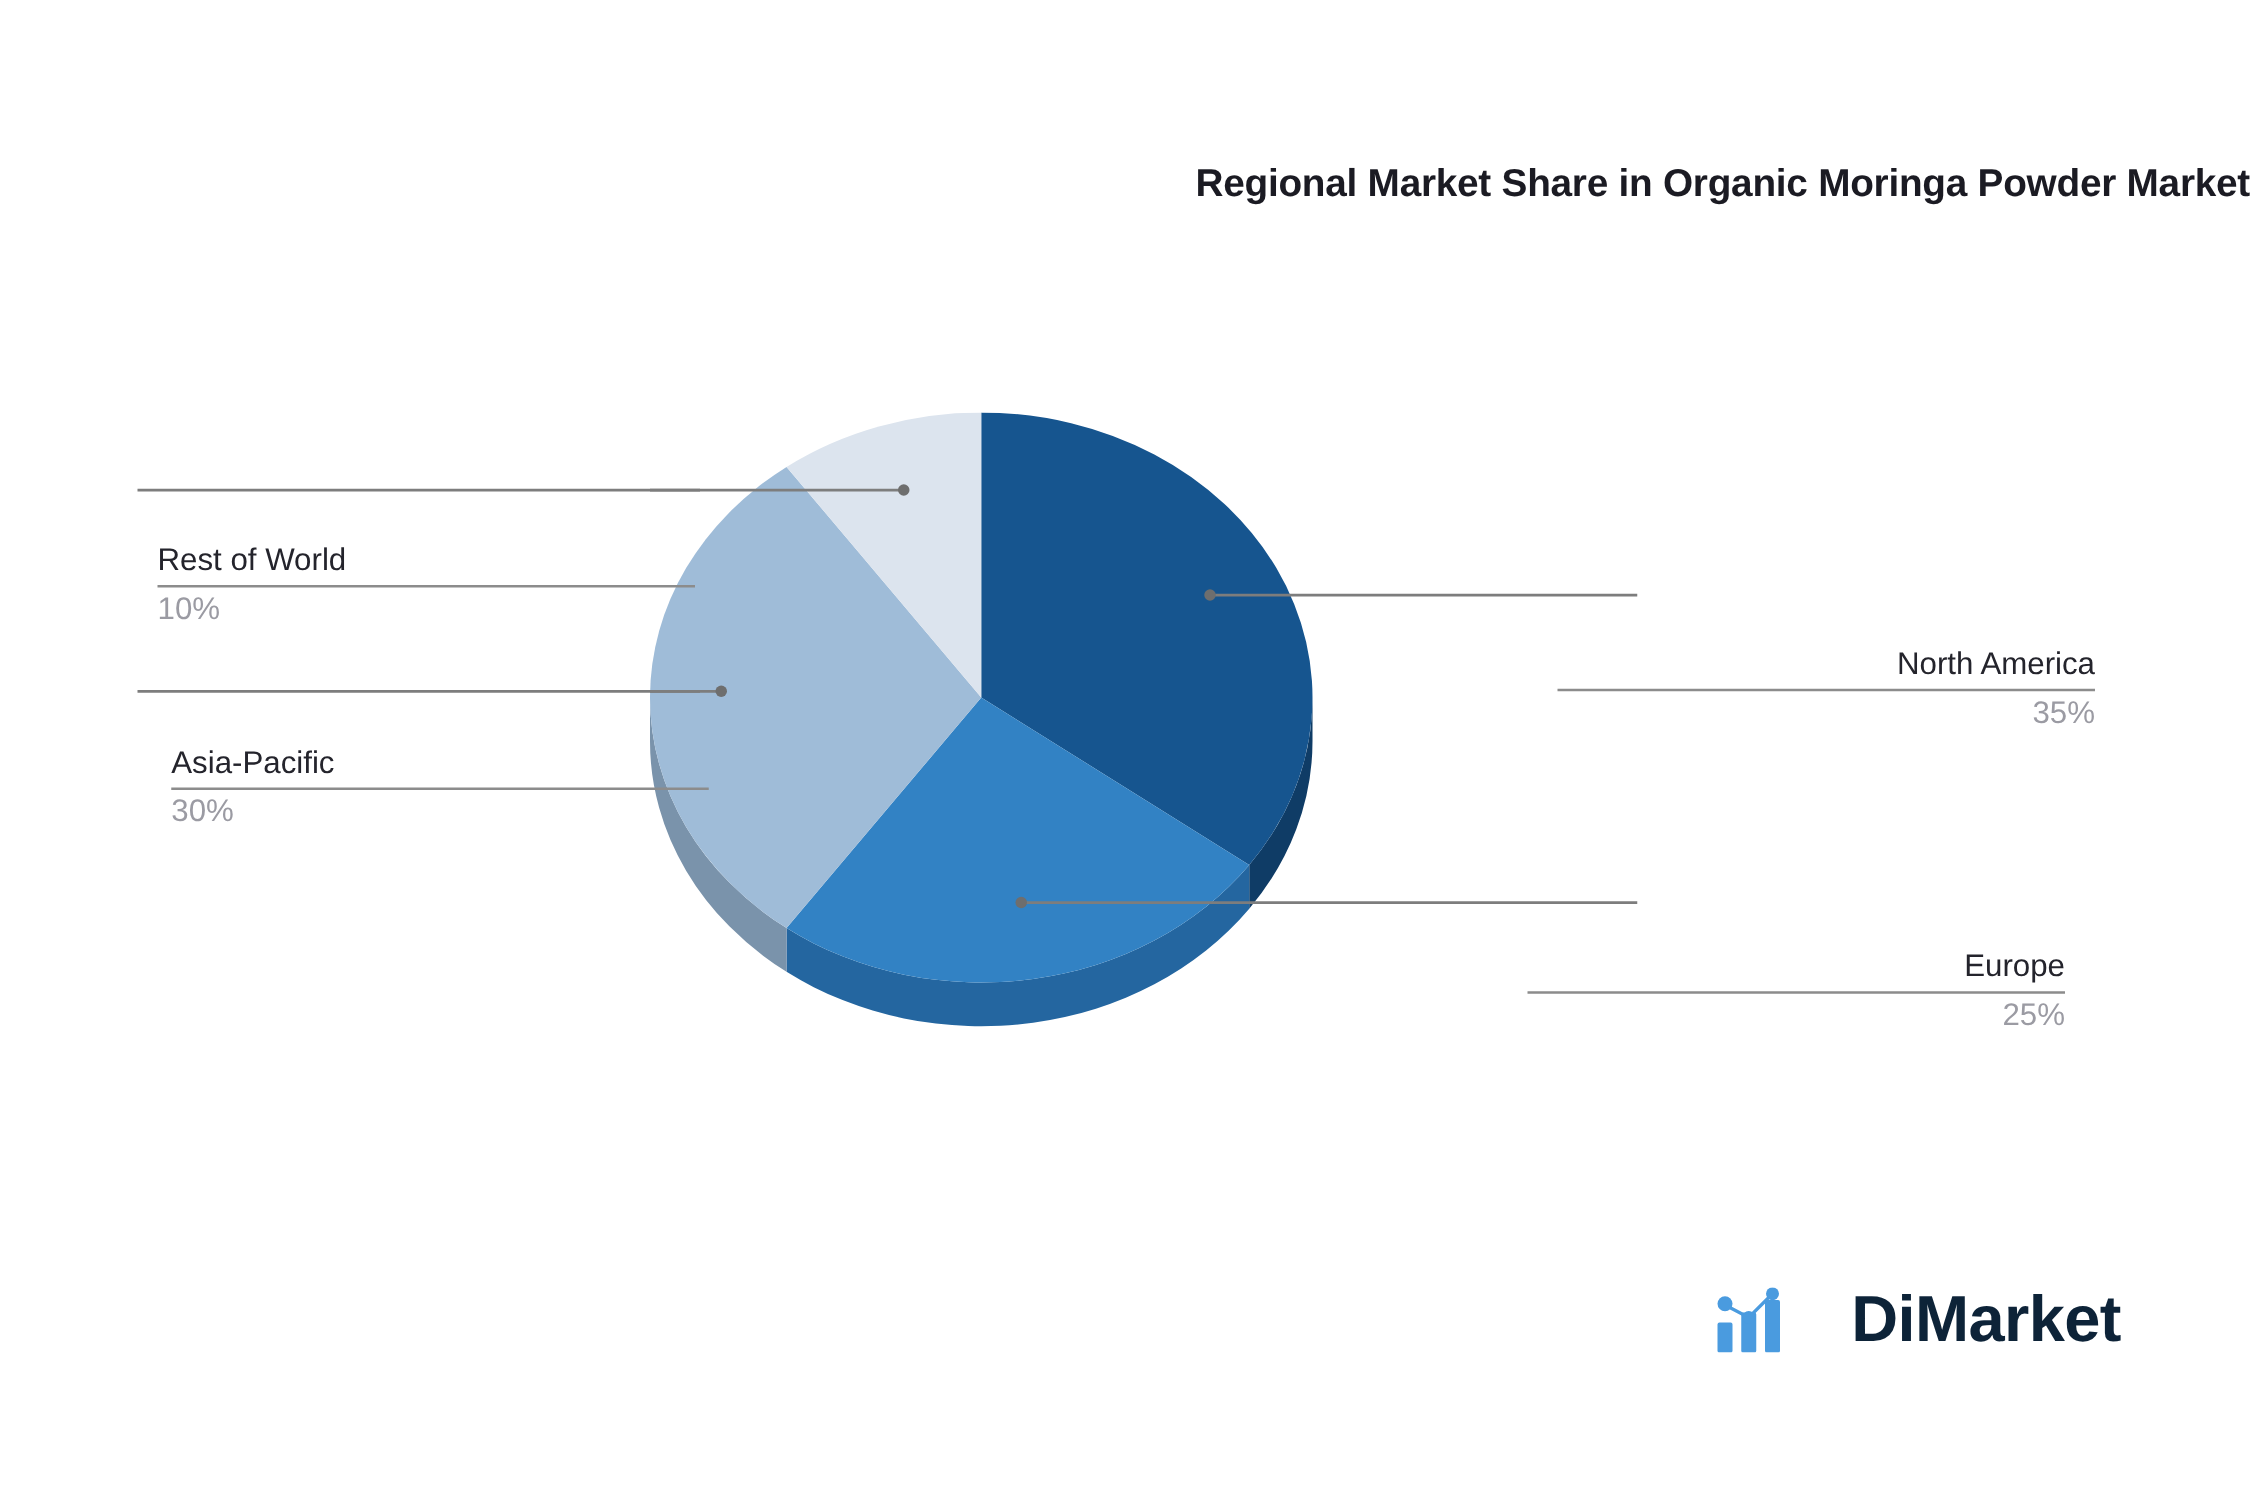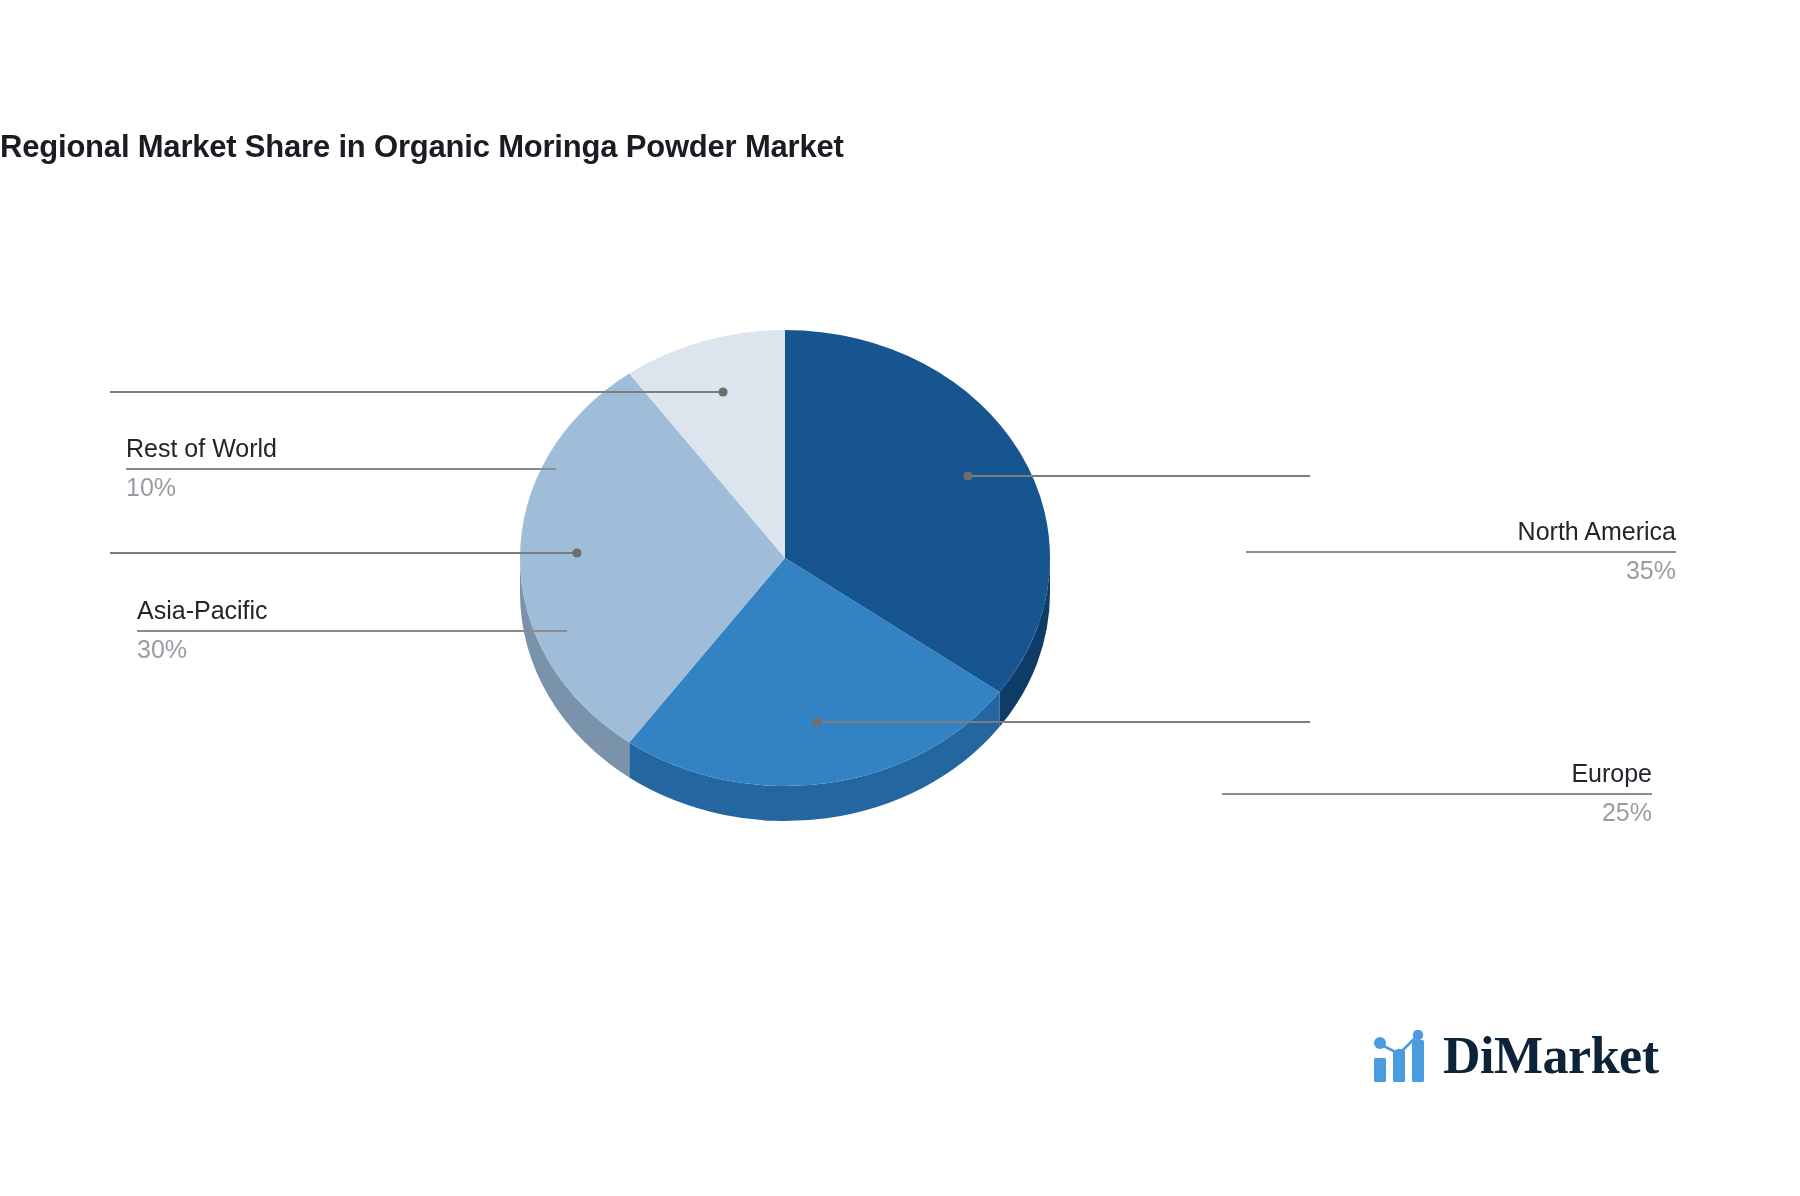--- a/index.html
+++ b/index.html
@@ -19,21 +19,21 @@
     height: 1196px;
     background: #ffffff;
   }
 
   
   .title-block {
     position: absolute;
     top: 128px;
     left: 0;
     width: 1800px;
-    text-align: left;
+    text-align: right;
   }
   .chart-title {
     font-size: 31px;
     font-weight: 700;
     color: #1b1b23;
     letter-spacing: -0.2px;
     line-height: 1.2;
   }
   .chart-subtitle {
     margin-top: 18px;
@@ -87,26 +87,27 @@
   #logo {
     position: absolute;
     left: 1372px;
     top: 1030px;
     display: flex;
     align-items: center;
     gap: 13px;
   }
   #logo .mark { display: block; }
   #logo .wordmark {
-    font-family: Liberation Serif, serif;
+    font-family: Liberation Sans, sans-serif;
     font-size: 52px;
     font-weight: 700;
     color: #0d2338;
     letter-spacing: -0.5px;
     line-height: 1;
+    margin-left: 38px;
   }
 </style>
 </head>
 <body>
 
 <div id="stage">
 
   <div class="title-block">
     <div class="chart-title">Regional Market Share in Organic Moringa Powder Market</div>
   </div>

